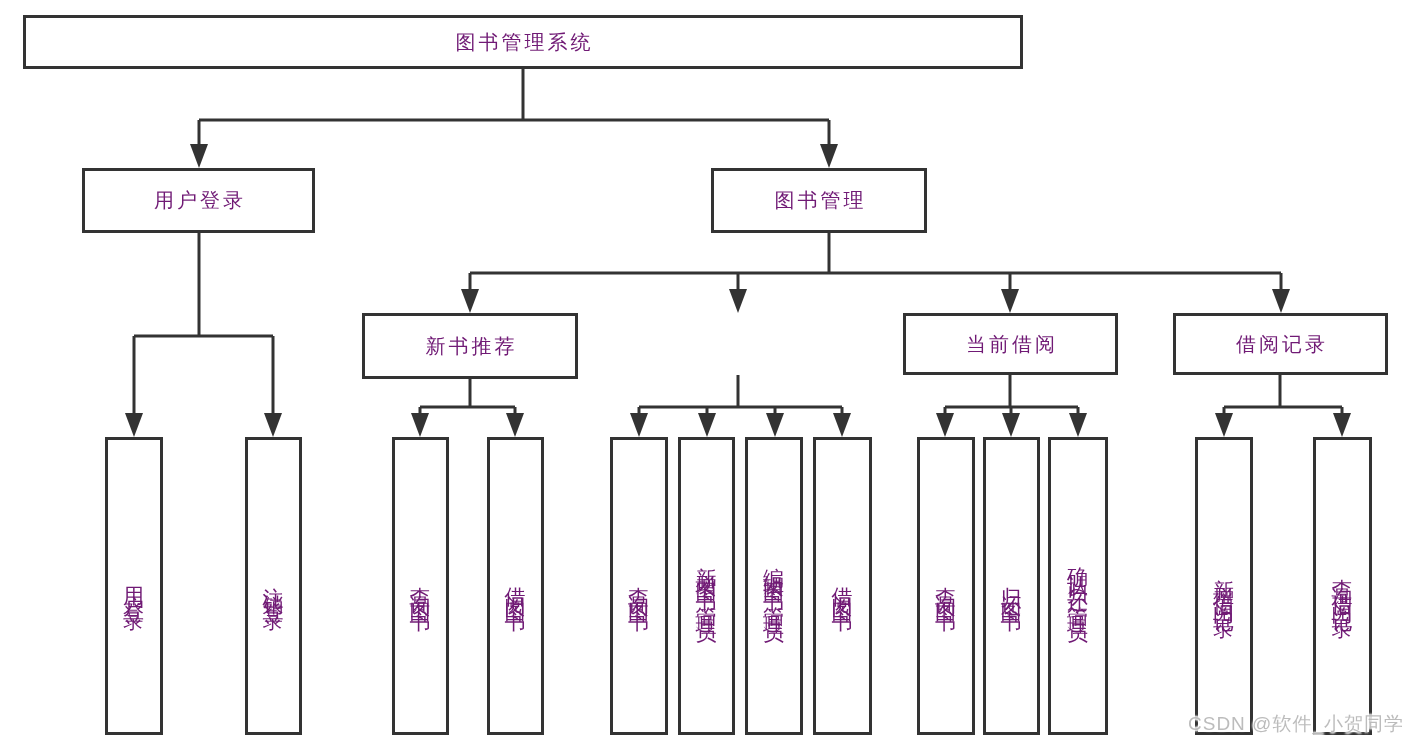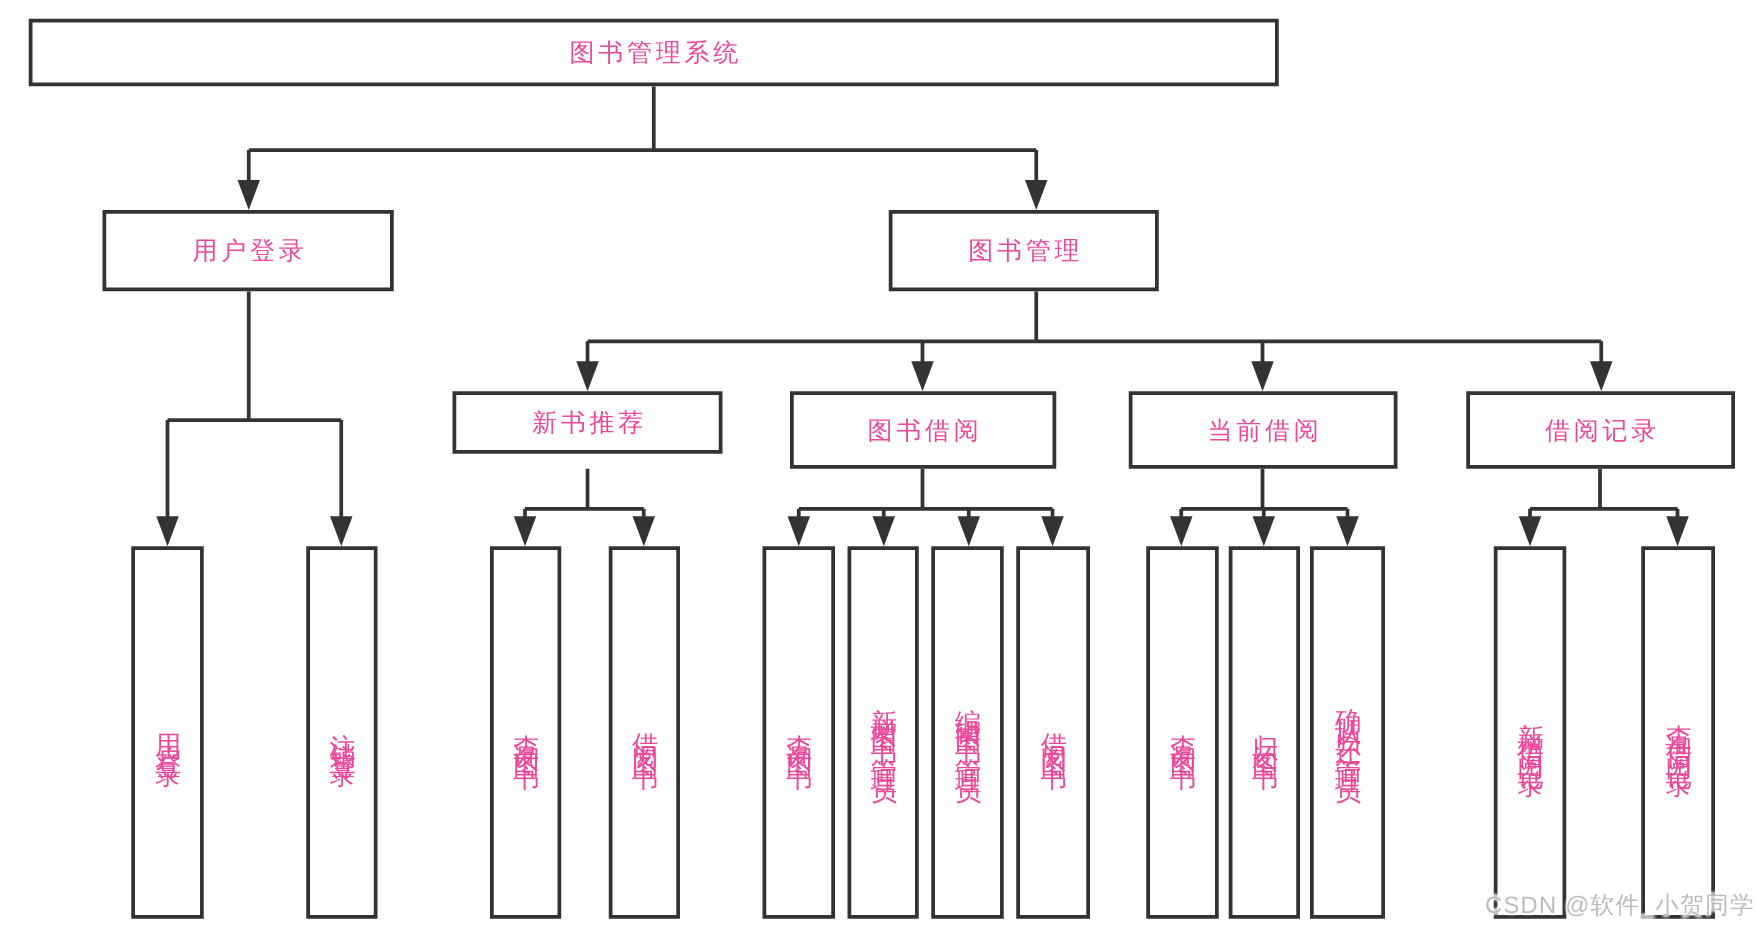--- a/index.html
+++ b/index.html
@@ -19,21 +19,21 @@
     position: absolute;
     left: 0;
     top: 0;
     z-index: 1;
   }
   .node {
     position: absolute;
     box-sizing: border-box;
     background: #ffffff;
     border: 3px solid #333333;
-    color: #ec4899;
+    color: #701a75;
     display: flex;
     align-items: center;
     justify-content: center;
     z-index: 2;
   }
   .hbox {
     font-size: 20px;
     letter-spacing: 3px;
     text-indent: 3px; 
     white-space: nowrap;
@@ -140,25 +140,22 @@
     <span>图书管理系统</span>
   </div>
 
   <div class="node hbox" style="left:82px; top:168px; width:233px; height:65px;">
     <span>用户登录</span>
   </div>
   <div class="node hbox" style="left:711px; top:168px; width:216px; height:65px;">
     <span>图书管理</span>
   </div>
 
-  <div class="node hbox" style="left:362px; top:313px; width:216px; height:50px;">
+  <div class="node hbox" style="left:362px; top:313px; width:216px; height:66px;">
     <span>新书推荐</span>
-  </div>
-  <div class="node hbox" style="left:632px; top:313px; width:213px; height:62px;">
-    <span>图书借阅</span>
   </div>
   <div class="node hbox" style="left:903px; top:313px; width:215px; height:62px;text-align:center;">
     <span>当前借阅</span>
   </div>
   <div class="node hbox" style="left:1173px; top:313px; width:215px; height:62px;">
     <span>借阅记录</span>
   </div>
 
   <div class="node vbox" style="left:105px; top:437px; width:58px; height:298px;">
     <span>用户登录</span>

